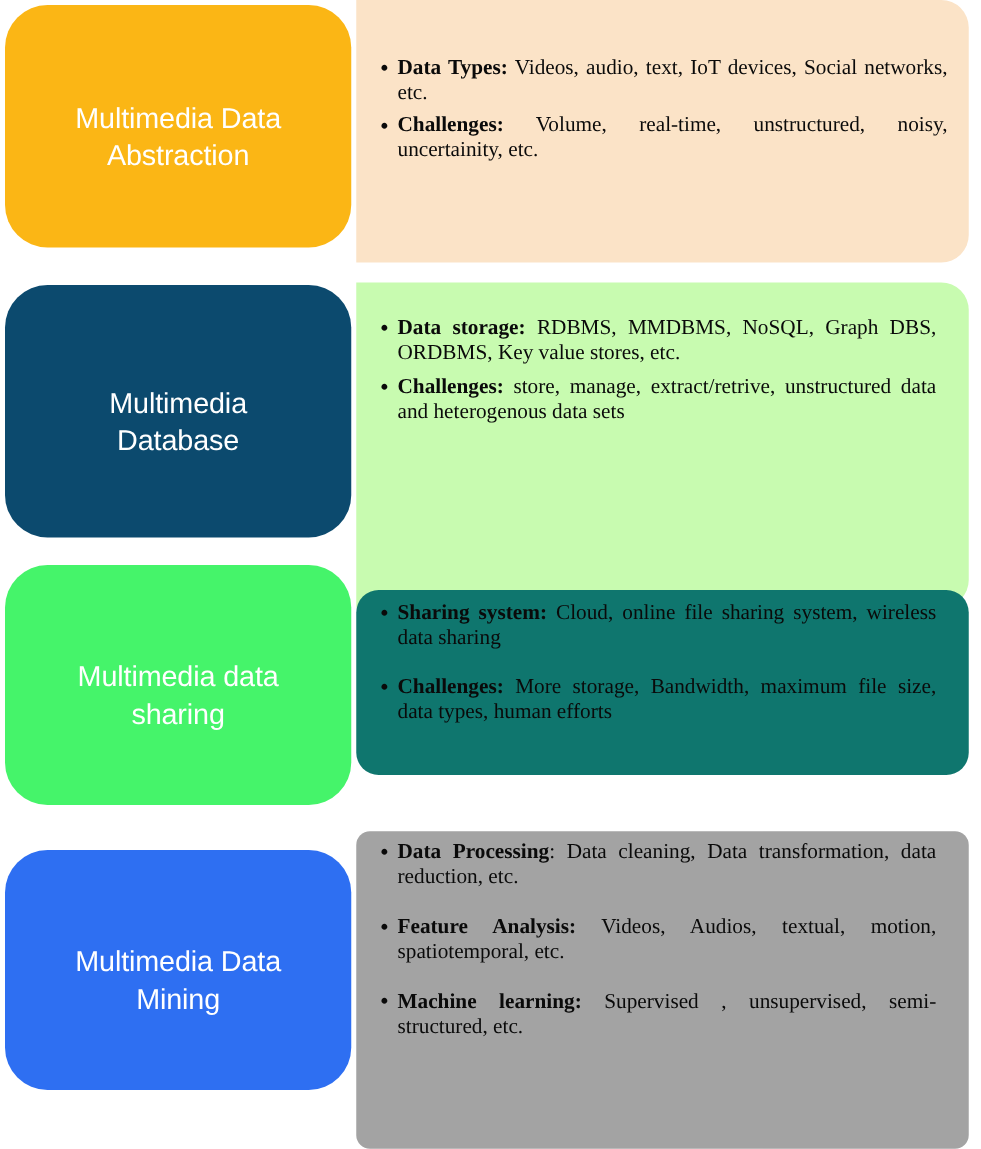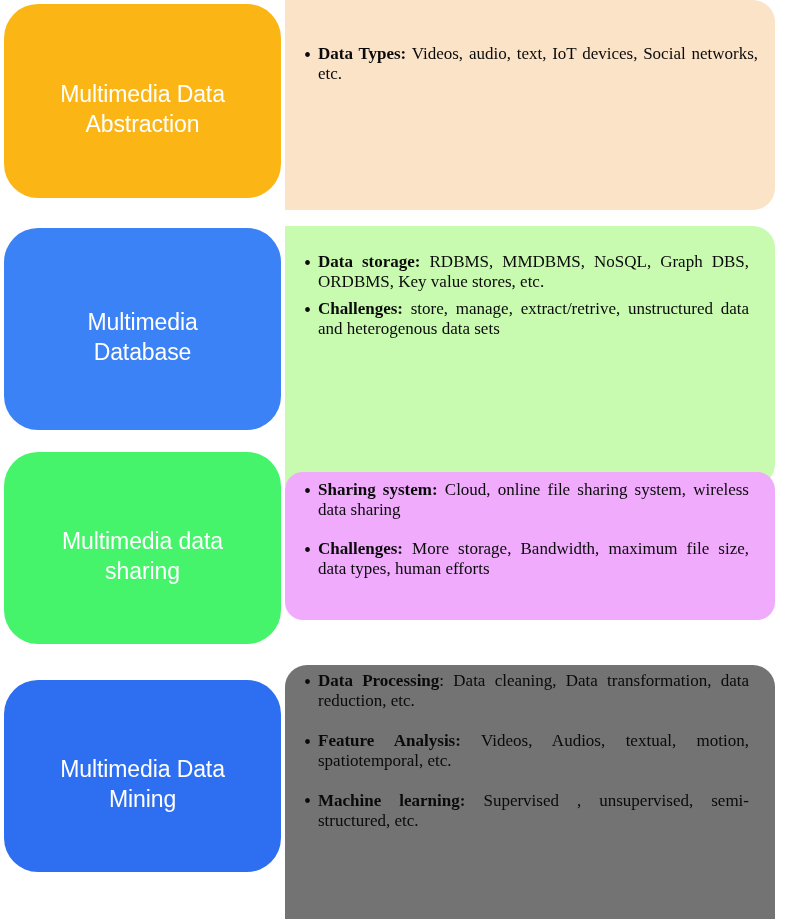--- a/index.html
+++ b/index.html
@@ -125,56 +125,57 @@
 </style>
 </head>
 <body>
 
 <div id="diagram-root">
 
   <div class="row" id="row-1">
     <div class="content-panel" style="background: rgb(251, 227, 199);">
       <ul class="bullets">
           <li><b>Data Types:</b><span> Videos, audio, text, IoT devices, Social networks, etc.</span></li>
+          <li><b>Challenges:</b><span> Volume, real-time, unstructured, noisy, uncertainity, etc.</span></li>
         </ul>
     </div>
     <div class="label-box" style="background: rgb(251, 182, 21);">
       <span class="label-text">Multimedia Data
 Abstraction</span>
     </div>
   </div>
 
   <div class="row" id="row-2">
     <div class="content-panel" style="background: rgb(200, 251, 176);">
       <ul class="bullets">
           <li><b>Data storage:</b><span> RDBMS, MMDBMS, NoSQL, Graph DBS, ORDBMS, Key value stores, etc.</span></li>
           <li><b>Challenges:</b><span> store, manage, extract/retrive, unstructured data and heterogenous data sets</span></li>
         </ul>
     </div>
-    <div class="label-box" style="background: #3b82f6;">
+    <div class="label-box" style="background: #0c4a6e;">
       <span class="label-text">Multimedia
 Database</span>
     </div>
   </div>
 
   <div class="row" id="row-3">
-    <div class="content-panel" style="background: #f0abfc;">
+    <div class="content-panel" style="background: #0f766e;">
       <ul class="bullets">
           <li><b>Sharing system:</b><span> Cloud, online file sharing system, wireless data sharing</span></li>
           <li><b>Challenges:</b><span> More storage, Bandwidth, maximum file size, data types, human efforts</span></li>
         </ul>
     </div>
     <div class="label-box" style="background: rgb(69, 244, 106);">
       <span class="label-text">Multimedia data
 sharing</span>
     </div>
   </div>
 
   <div class="row" id="row-4">
-    <div class="content-panel" style="background: #737373;">
+    <div class="content-panel" style="background: #a3a3a3; border-radius: 11px;">
       <ul class="bullets">
           <li><b>Data Processing</b><span>: Data cleaning, Data transformation, data reduction, etc.</span></li>
           <li><b>Feature Analysis:</b><span> Videos, Audios, textual, motion, spatiotemporal, etc.</span></li>
           <li><b>Machine learning:</b><span> Supervised , unsupervised, semi-structured, etc.</span></li>
         </ul>
     </div>
     <div class="label-box" style="background: rgb(46, 111, 242);">
       <span class="label-text">Multimedia Data
 Mining</span>
     </div>

